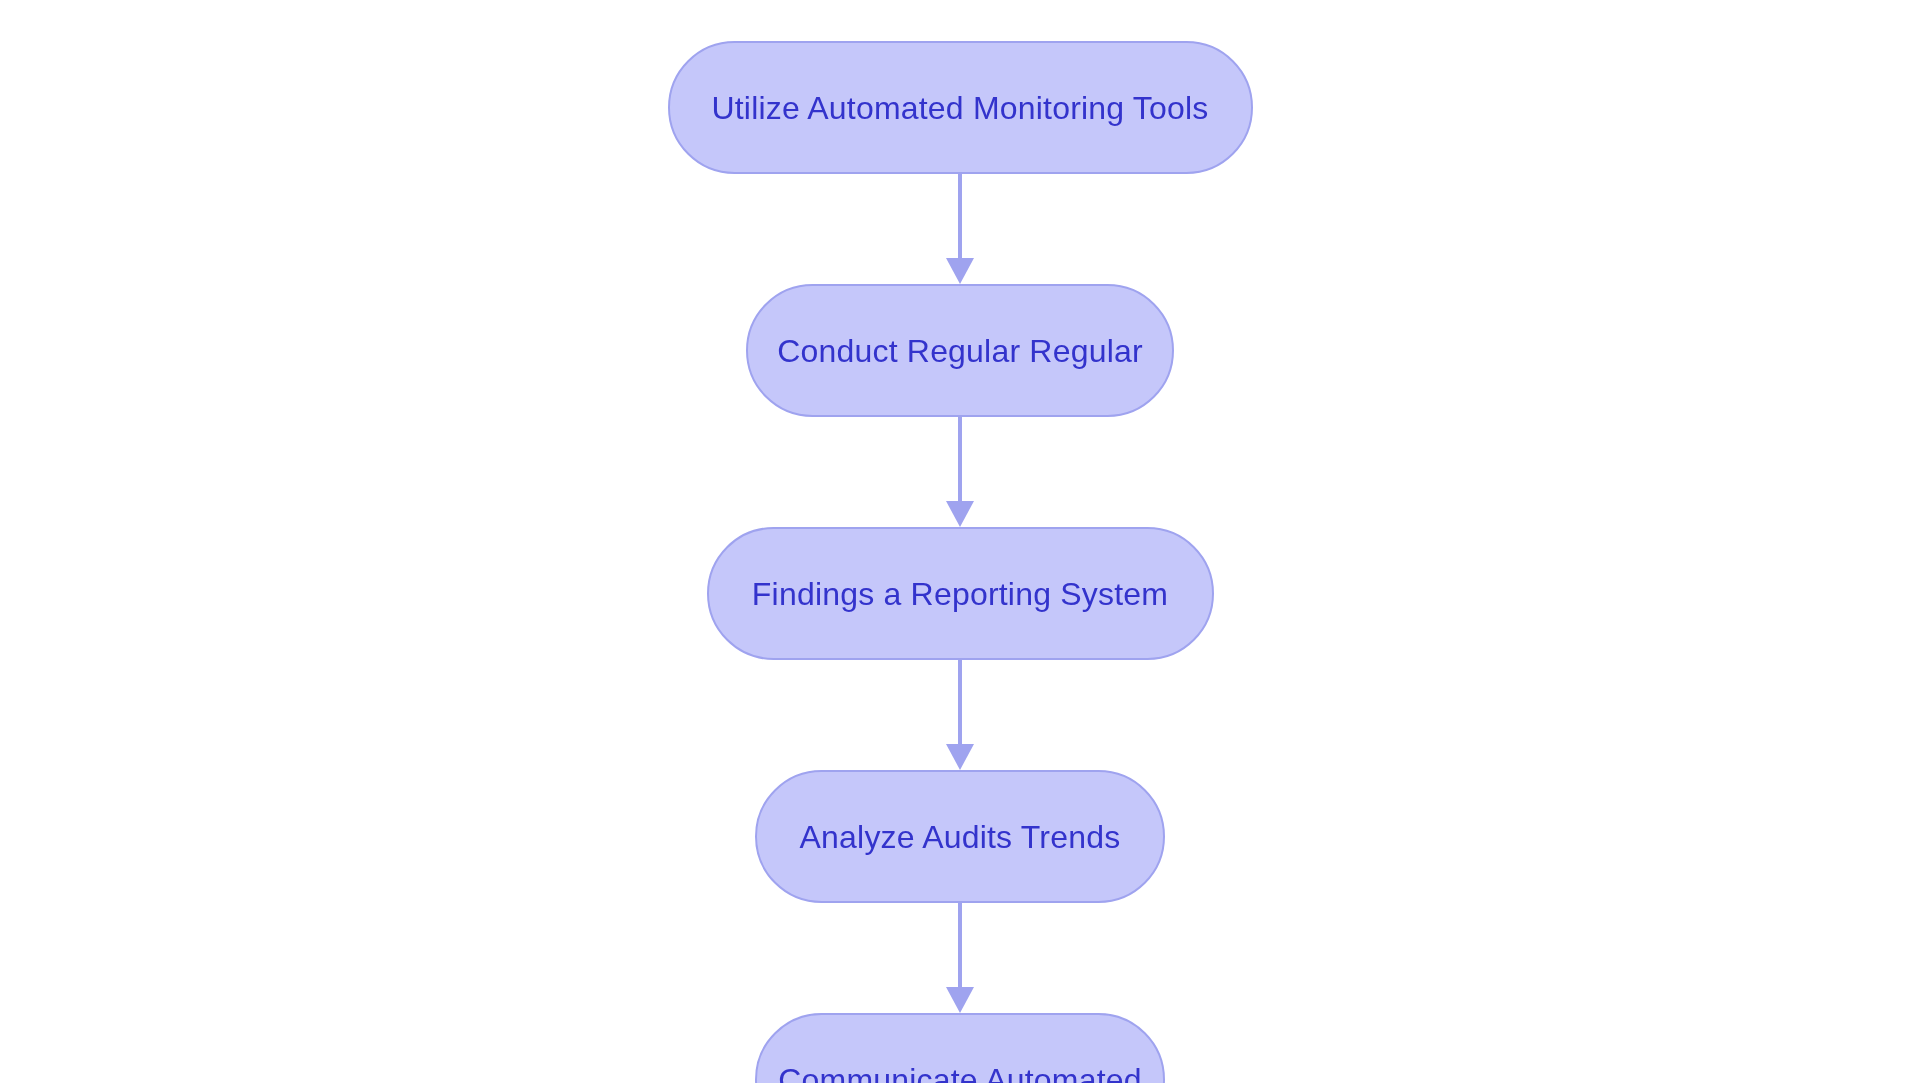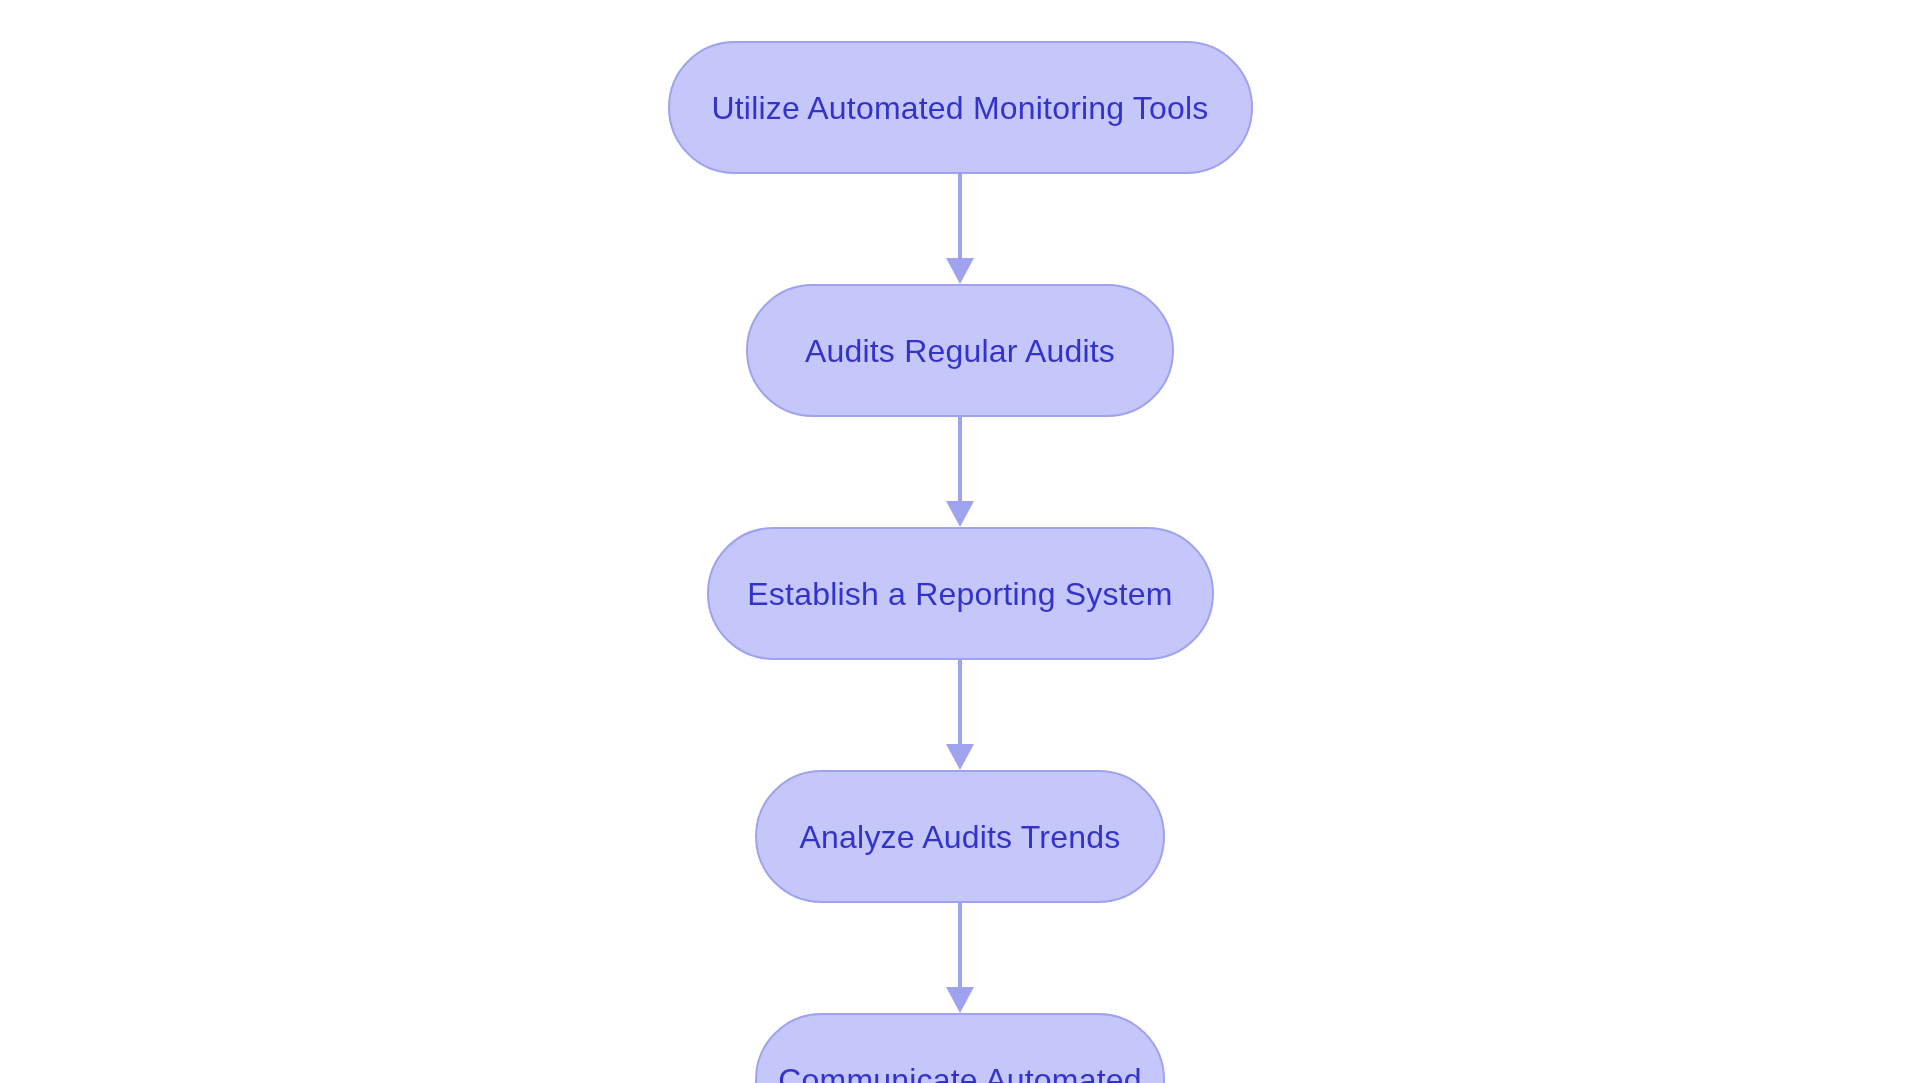--- a/index.html
+++ b/index.html
@@ -108,30 +108,30 @@
     <div class="flow-node node-w1">
       <span class="flow-node-label">Utilize Automated Monitoring Tools</span>
     </div>
 
     <div class="flow-connector">
       <div class="connector-line"></div>
       <div class="connector-arrowhead"></div>
     </div>
 
     <div class="flow-node node-w2">
-      <span class="flow-node-label">Audits Regular Audits</span>
+      <span class="flow-node-label">Conduct Regular Regular</span>
     </div>
 
     <div class="flow-connector">
       <div class="connector-line"></div>
       <div class="connector-arrowhead"></div>
     </div>
 
     <div class="flow-node node-w3">
-      <span class="flow-node-label">Establish a Reporting System</span>
+      <span class="flow-node-label">Findings a Reporting System</span>
     </div>
 
     <div class="flow-connector">
       <div class="connector-line"></div>
       <div class="connector-arrowhead"></div>
     </div>
 
     <div class="flow-node node-w4">
       <span class="flow-node-label">Analyze Audits Trends</span>
     </div>

